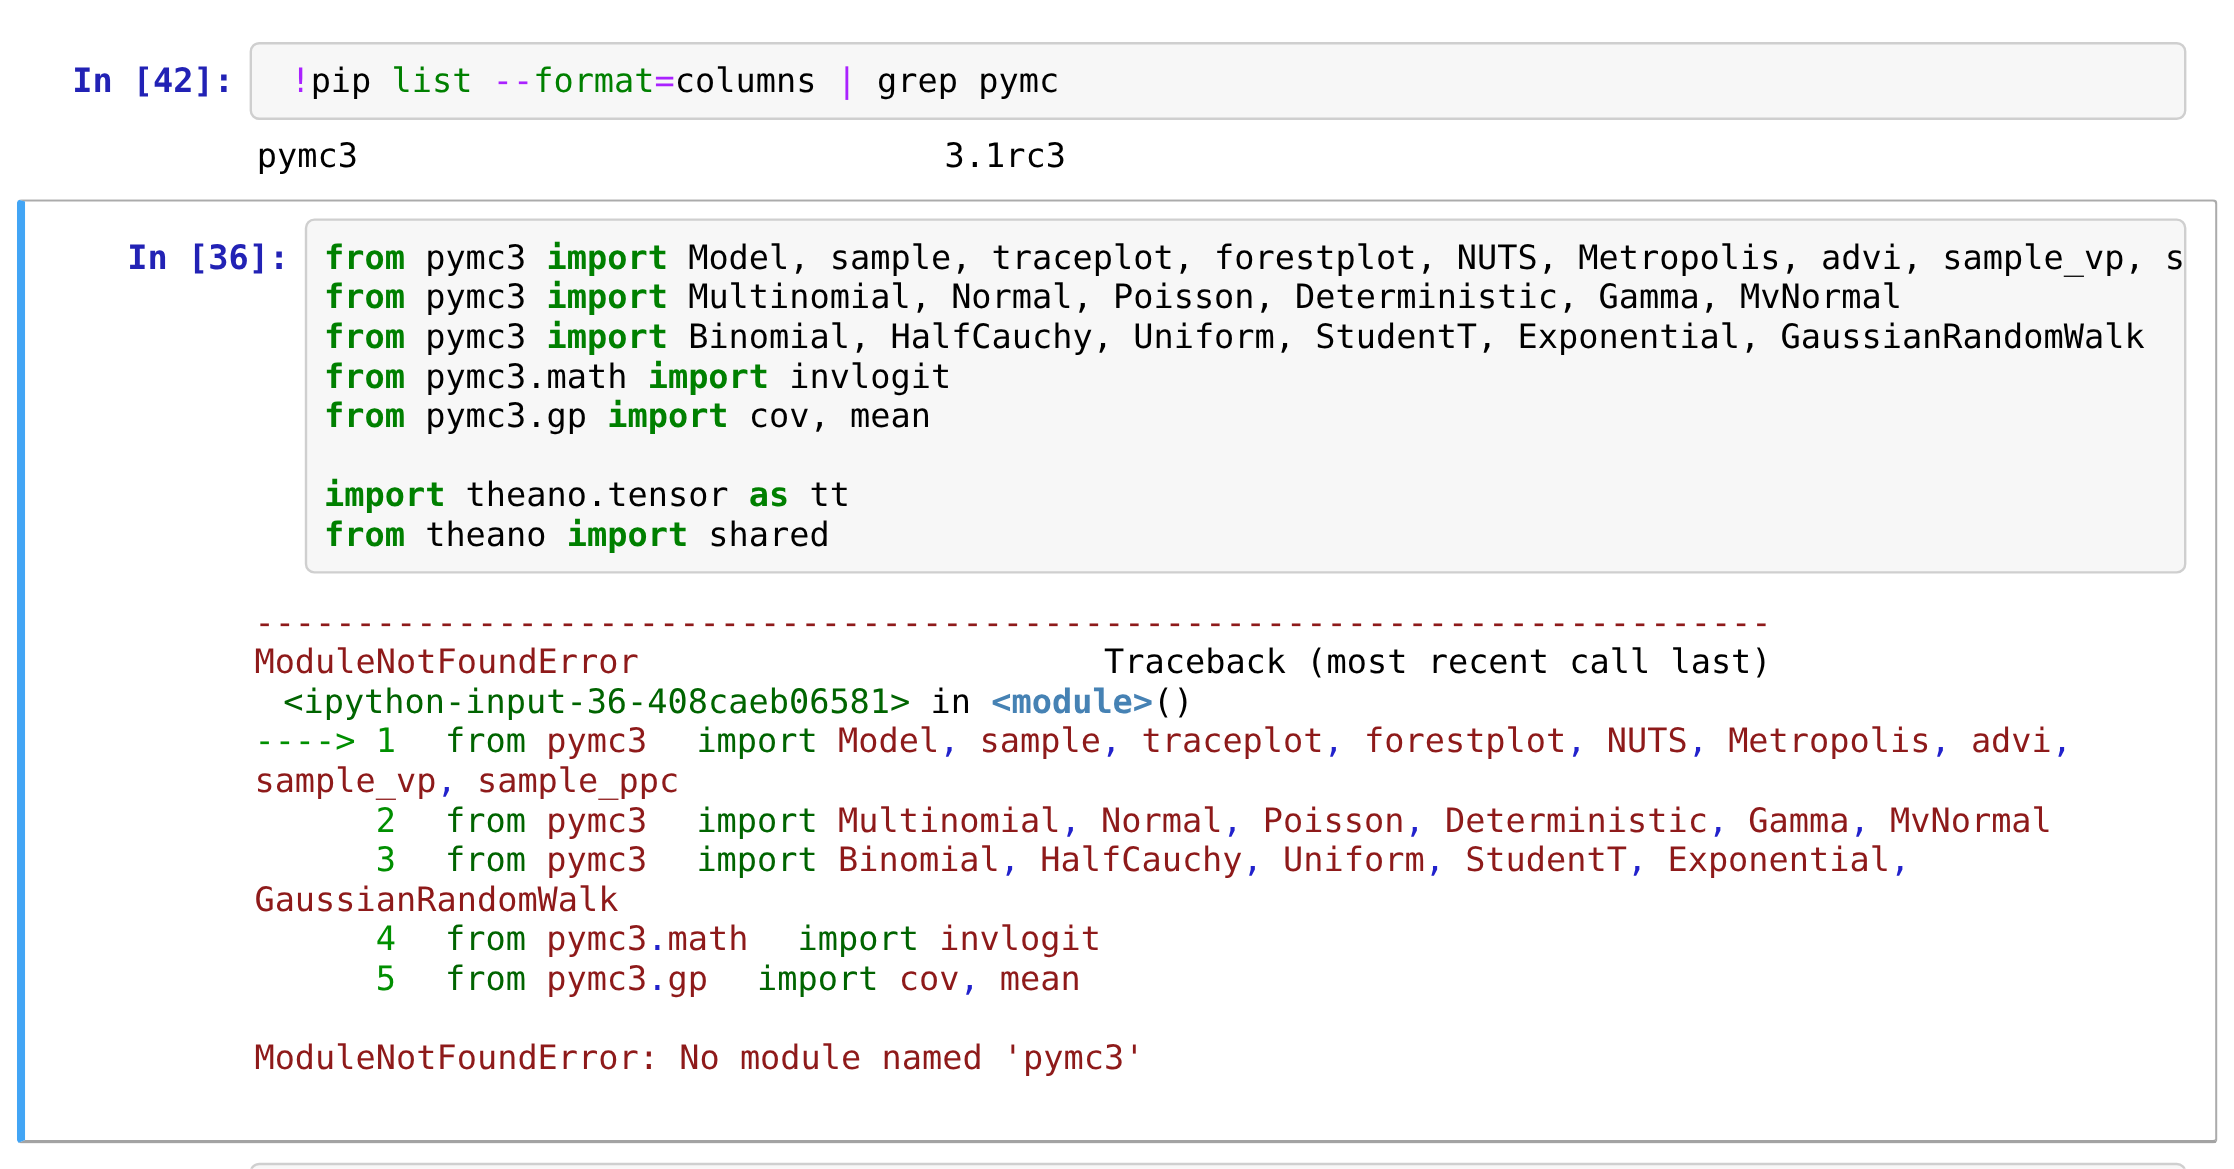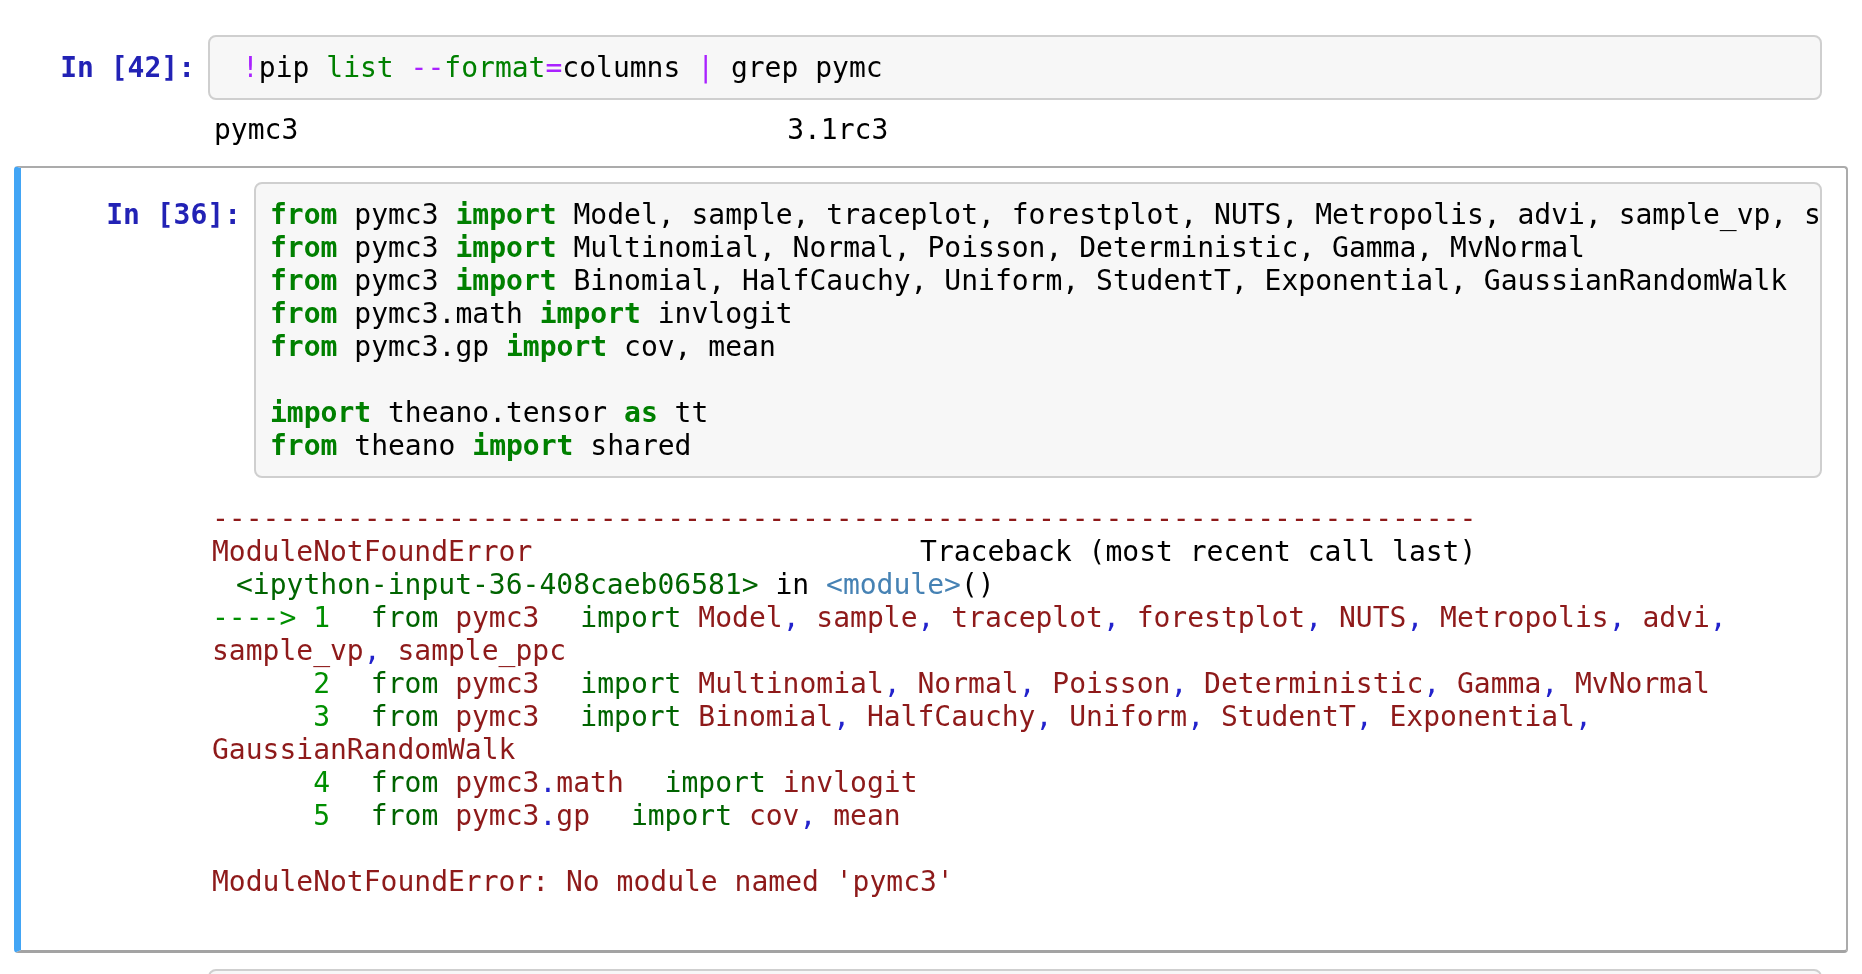--- a/index.html
+++ b/index.html
@@ -44,21 +44,21 @@
   .line{height:33px;white-space:pre;}
   
   .s-kw{color:var(--keyword);font-weight:bold;}
   .s-bi{color:var(--builtin);}
   .s-op{color:var(--operator);}
   .s-pl{color:var(--plain);}
   .s-tbr{color:var(--tb_error);}
   .s-tbgd{color:var(--tb_keyword);margin-left:24px;}
   .s-tbgb{color:var(--tb_lineno);}
   .s-tbb{color:var(--tb_punct);}
-  .s-tbc{color:var(--tb_module);}
+  .s-tbc{color:var(--tb_module);font-weight:bold;}
   
   .next-cell{margin:16px 40px 0 208px;}
   .next-input{
     height:60px;box-sizing:border-box;
     background:var(--input_bg);
     border:2px solid var(--input_border);
     border-radius:8px;
   }
 </style>
 </head>

